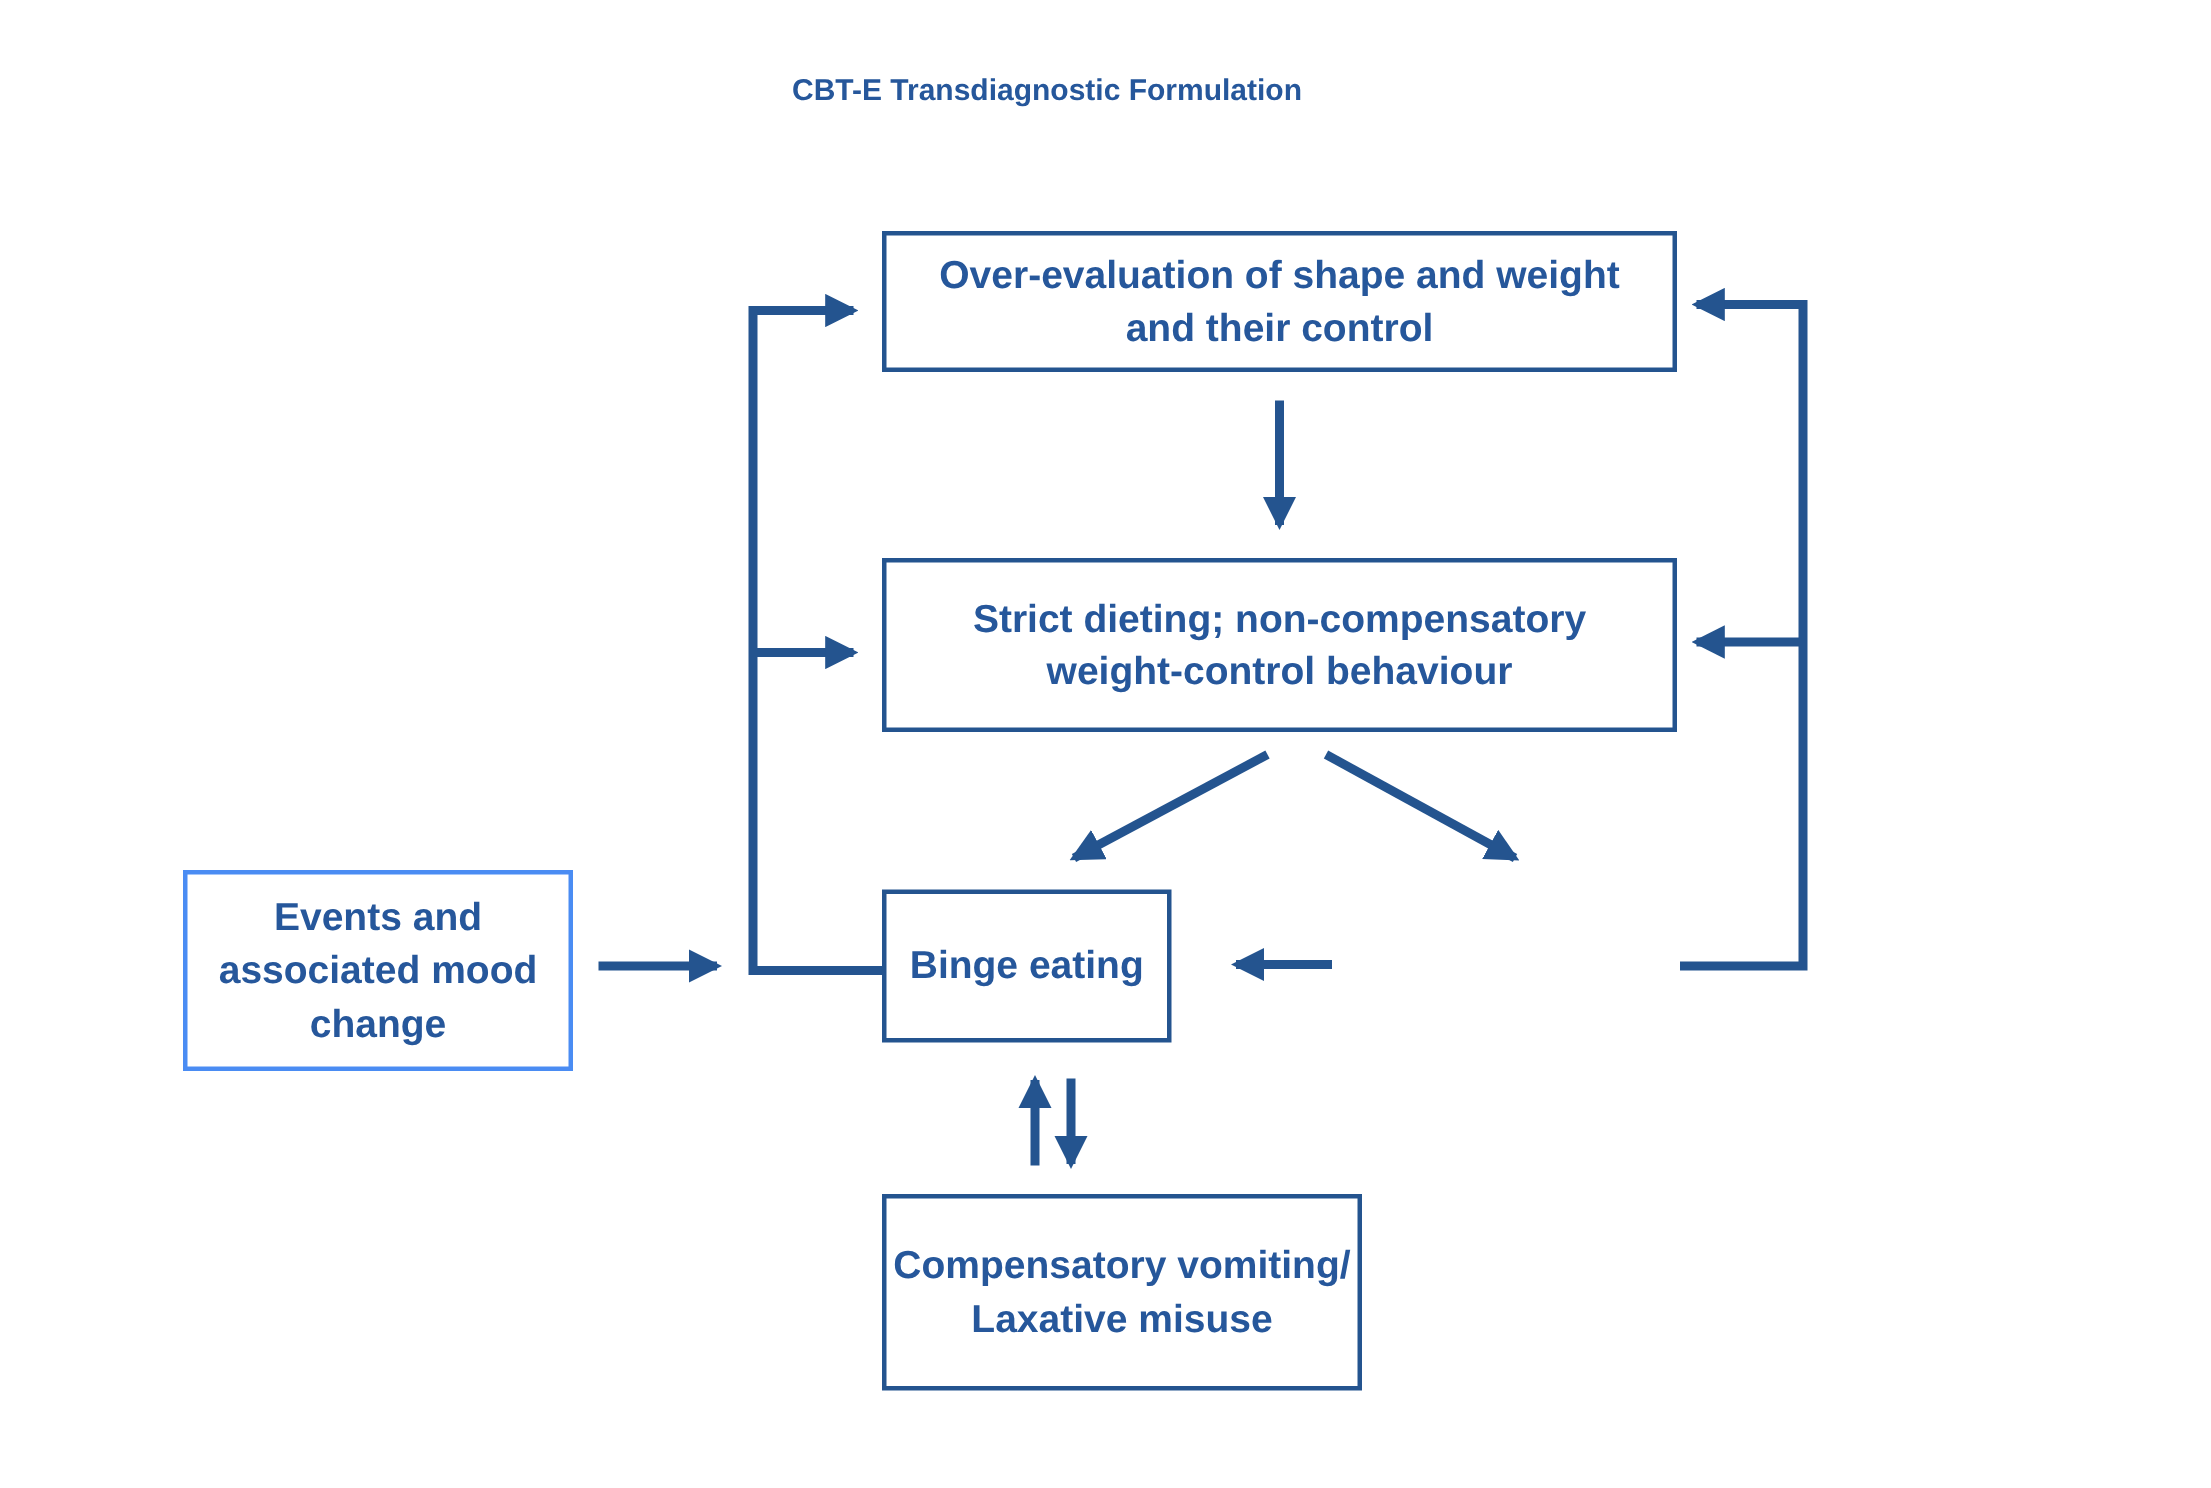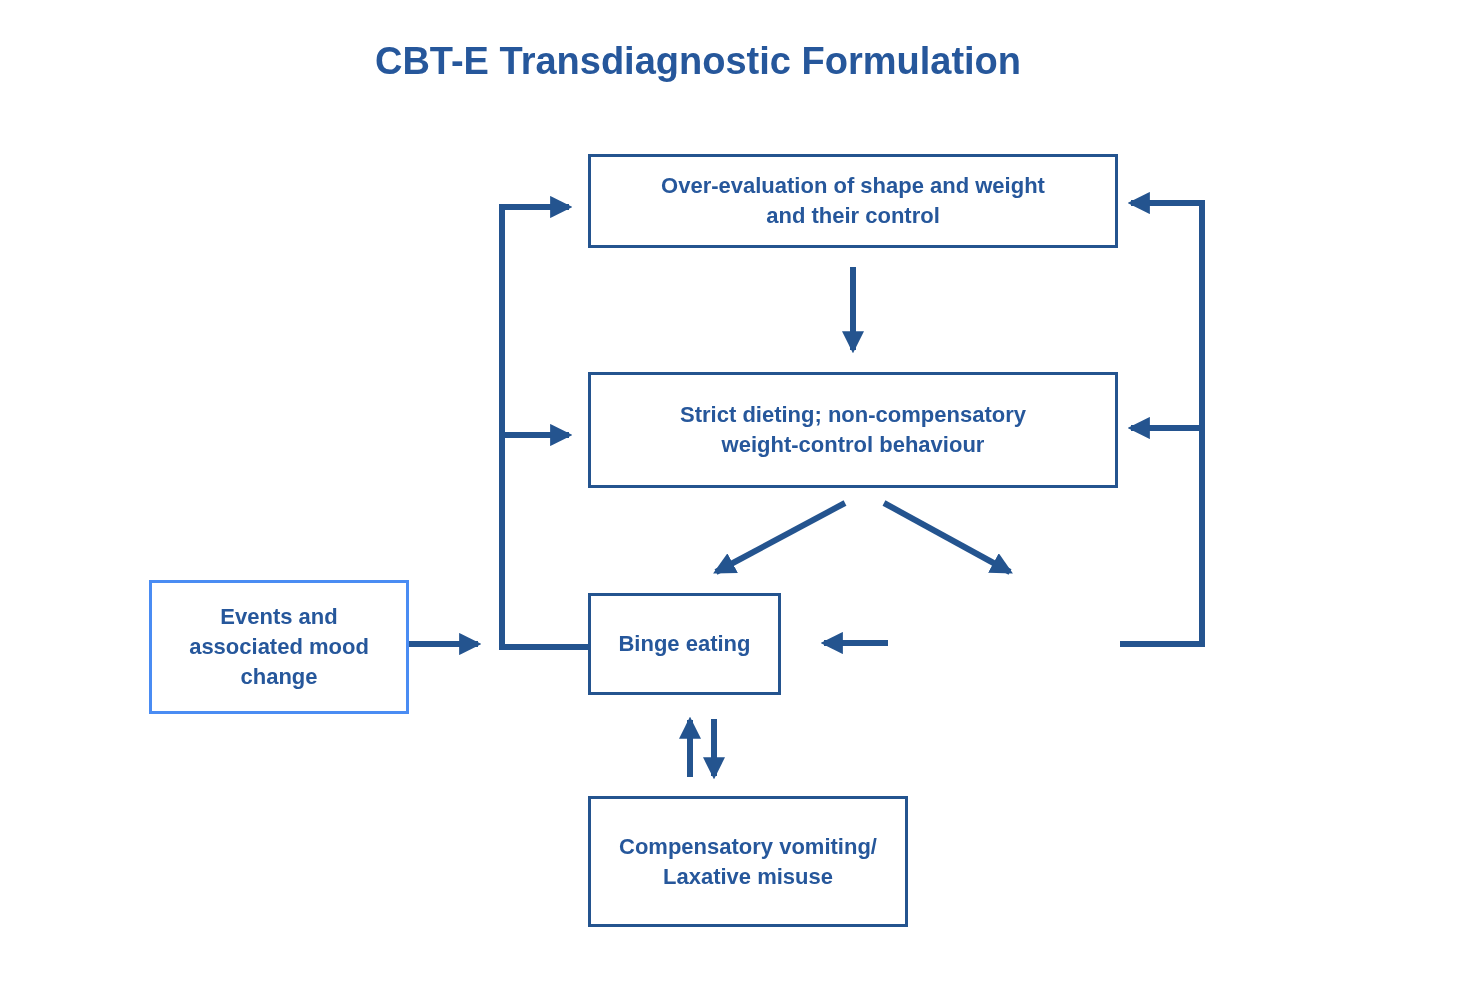--- a/index.html
+++ b/index.html
@@ -19,21 +19,21 @@
     width: 1474px;
     height: 992px;
     background: var(--bg);
     overflow: hidden;
   }
   .title {
     position: absolute;
     left: 698px;
     top: 61px;
     transform: translate(-50%, -50%);
-    font-size: 38px;
+    font-size: 20px;
     font-weight: 600;
     color: var(--text);
     white-space: nowrap;
   }
   .edges {
     position: absolute;
     left: 0;
     top: 0;
     pointer-events: none;
   }
@@ -48,31 +48,31 @@
   .node {
     position: absolute;
     box-sizing: border-box;
     border: 3px solid var(--primary);
     background: var(--bg);
     display: flex;
     align-items: center;
     justify-content: center;
     text-align: center;
     color: var(--text);
-    font-size: 22px;
+    font-size: 26px;
     font-weight: 600;
     line-height: 1.36;
     white-space: pre-line;
   }
   .node.light {
     border-color: var(--accent);
   }
   .n-overeval    { left: 588px; top: 154px; width: 530px; height: 94px; }
   .n-dieting     { left: 588px; top: 372px; width: 530px; height: 116px; align-items: center; }
-  .n-events      { left: 122px; top: 580px; width: 260px; height: 134px; margin-left: 27px; }
+  .n-events      { left: 122px; top: 580px; width: 260px; height: 134px; }
   .n-binge       { left: 588px; top: 593px; width: 193px; height: 102px; }
   .n-lowweight   { left: 890px; top: 593px; width: 230px; height: 102px; }
   .n-compensate  { left: 588px; top: 796px; width: 320px; height: 131px; align-items: center; }
 </style>
 </head>
 <body>
 
 <div class="canvas">
 
   <div class="title">CBT-E Transdiagnostic Formulation</div>

